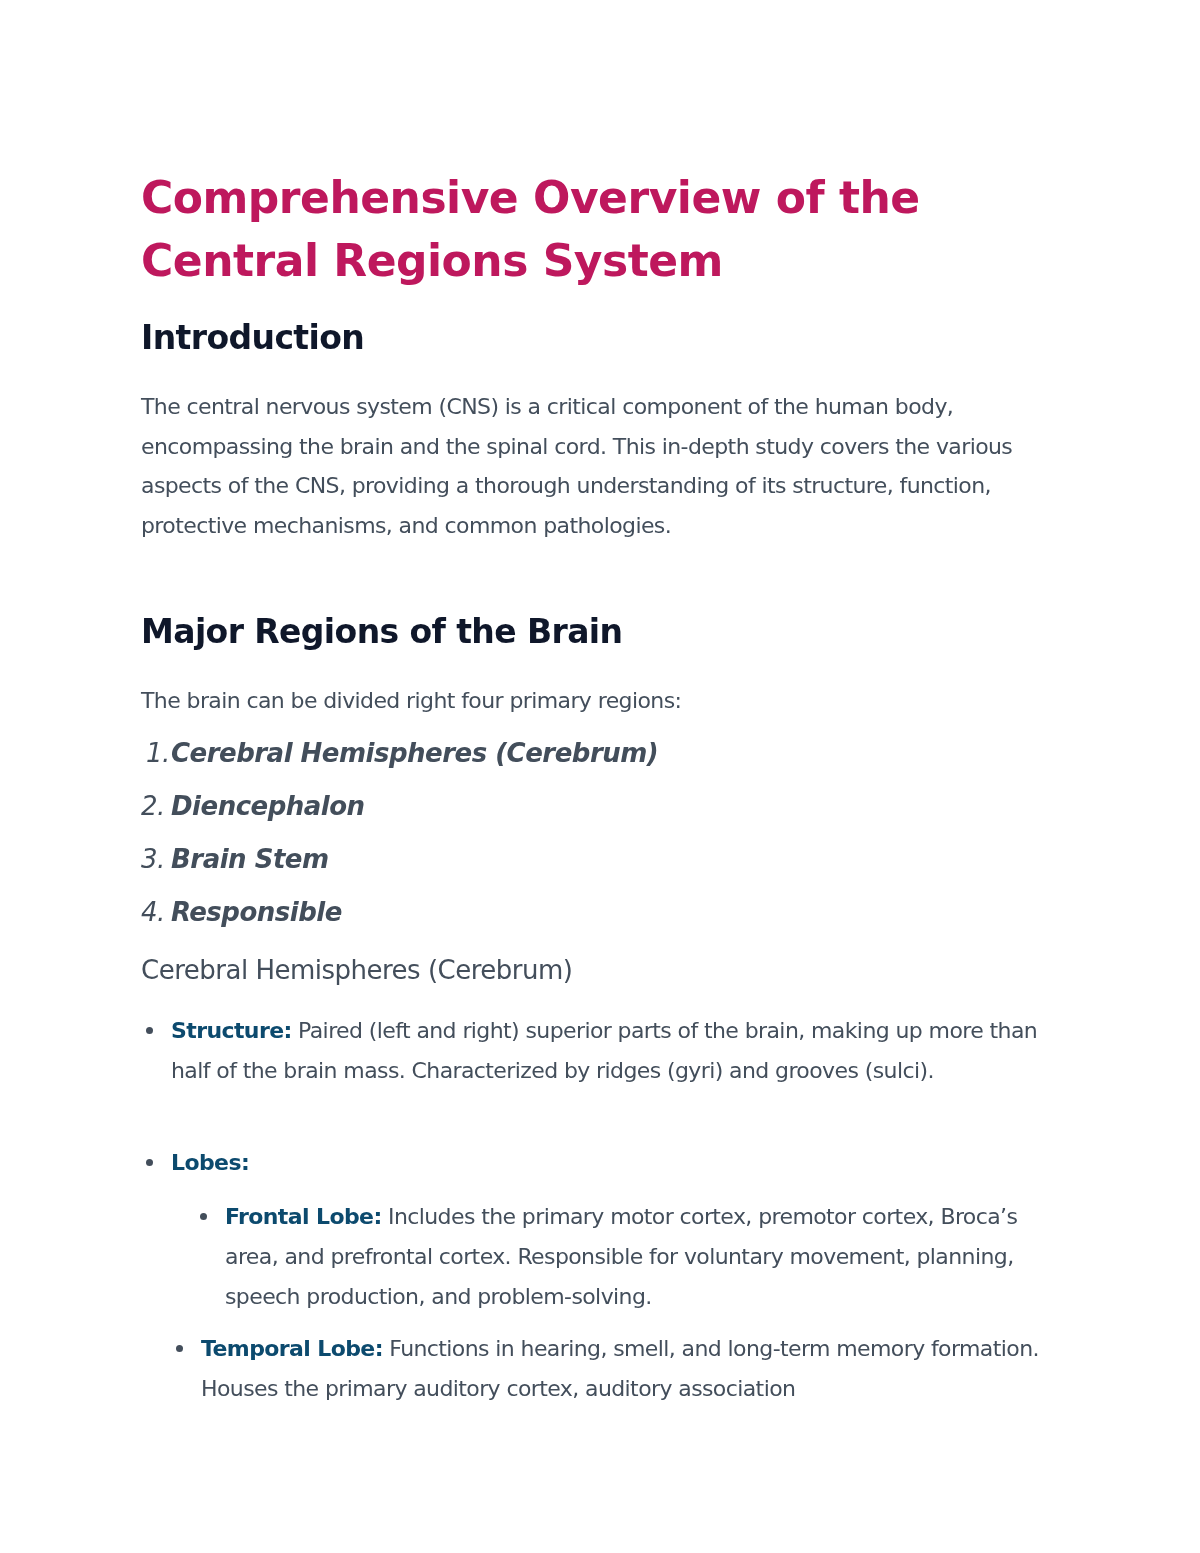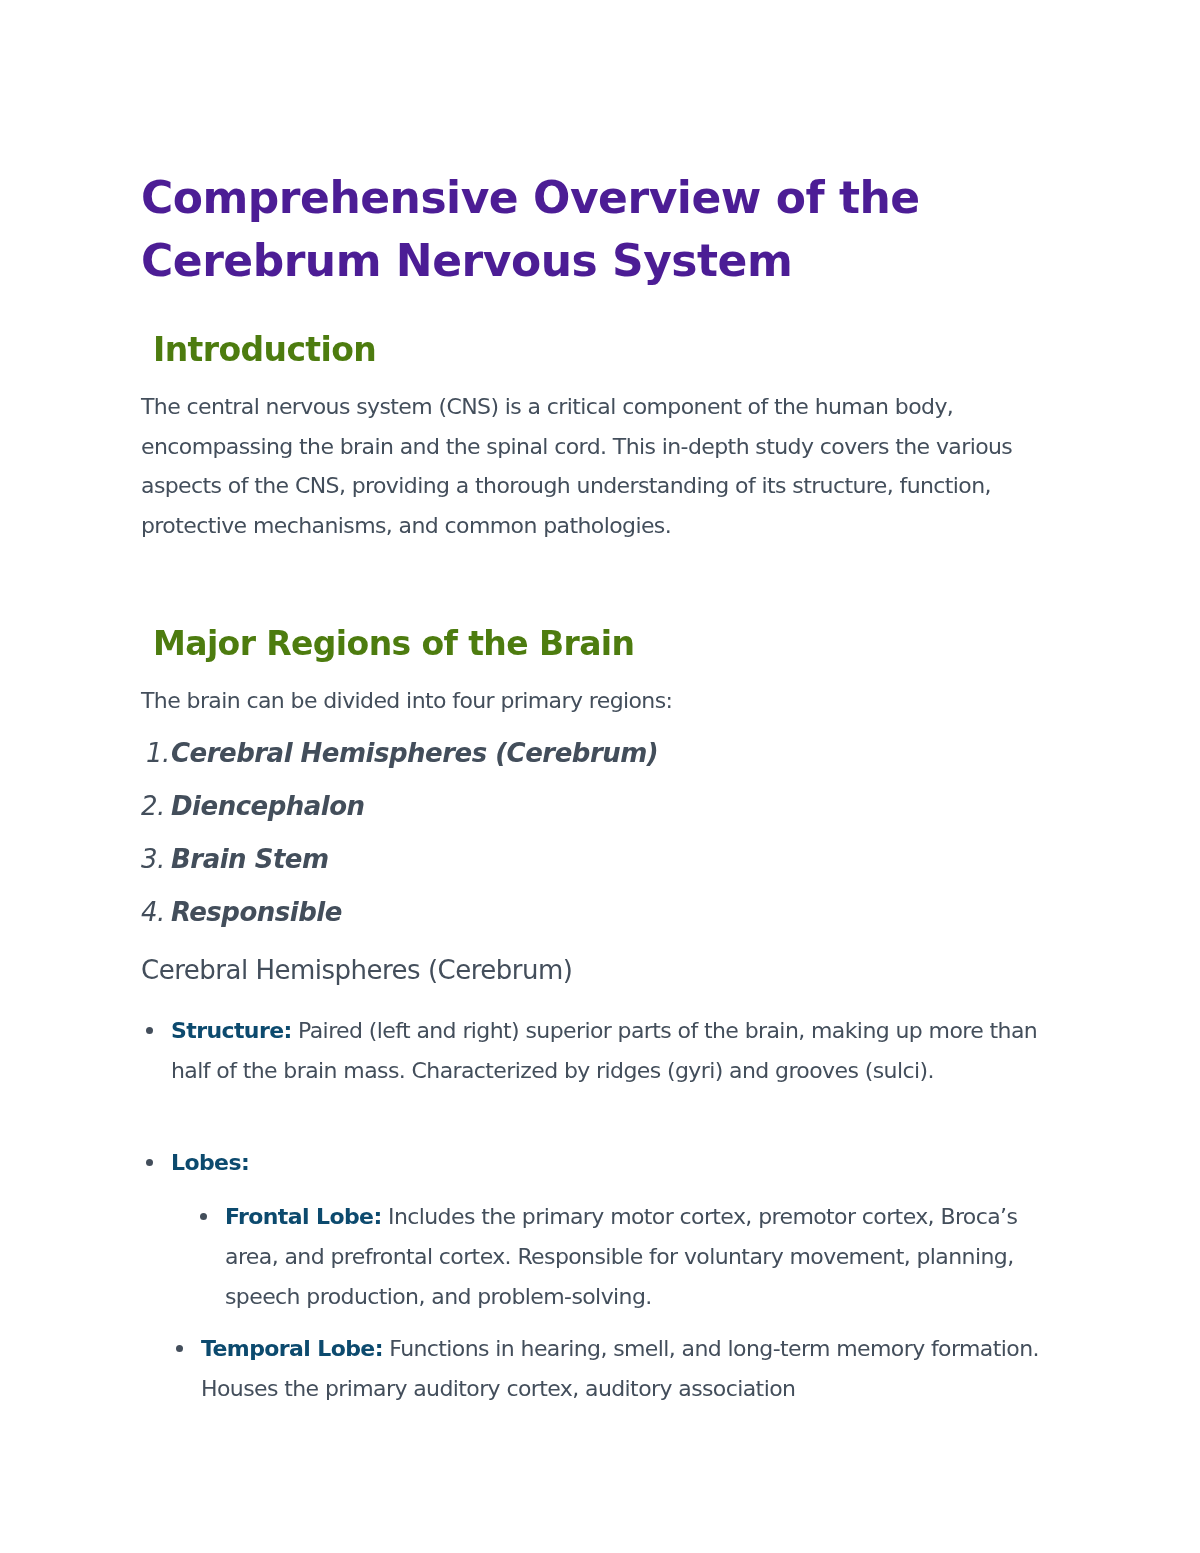--- a/index.html
+++ b/index.html
@@ -1,44 +1,44 @@
 <!DOCTYPE html>
 <html><head>
 <meta charset="utf-8">
 <style>
   html, body { margin: 0; padding: 0; background: #ffffff; }
   body { width: 1200px; height: 1553px; position: relative; overflow: hidden; font-family: "DejaVu Sans", "Liberation Sans", sans-serif; color: #434e5b; }
   .page { position: absolute; left: 141px; top: 0; width: 900px; }
-  h1 { position: absolute; top: 166px; left: 0; margin: 0; font-size: 44px; line-height: 63px; font-weight: bold; color: #4c1d95; letter-spacing: -0.5px; width: 900px; }
-  h2 { position: absolute; left: 0; margin: 12px; font-size: 33px; line-height: 40px; font-weight: bold; color: #4d7c0f; letter-spacing: -0.6px; }
+  h1 { position: absolute; top: 166px; left: 0; margin: 0; font-size: 44px; line-height: 63px; font-weight: bold; color: #be185d; letter-spacing: -0.5px; width: 900px; }
+  h2 { position: absolute; left: 0; margin: 0; font-size: 33px; line-height: 40px; font-weight: bold; color: #0f172a; letter-spacing: -0.6px; }
   h3 { position: absolute; left: 0; margin: 0; font-size: 26px; line-height: 34px; font-weight: normal; color: #434e5b; letter-spacing: -0.5px; }
   p { position: absolute; left: 0; margin: 0; font-size: 22px; line-height: 39.5px; letter-spacing: -0.6px; width: 900px; }
   .num-item { position: absolute; left: 0; font-size: 26px; line-height: 30px; font-weight: bold; letter-spacing: -0.5px; font-style: italic; }
   .num-item .n { display: inline-block; width: 30px; font-weight: normal; }
   .bullet { position: absolute; font-size: 22px; line-height: 40px; letter-spacing: -0.6px; }
   .bullet .dot { position: absolute; left: -25px; top: 16px; width: 7px; height: 7px; border-radius: 50%; background: #434e5b; }
   b { font-weight: bold; color: #0c4a6e; }
 </style>
 </head>
 <body>
 
 <div class="page">
 
   <h1>
     <span>Comprehensive Overview of the</span><br>
-    <span>Cerebrum Nervous System</span>
+    <span>Central Regions System</span>
   </h1>
 
   <h2 style="top:318px;">Introduction</h2>
 
   <p style="top:387px;">The central nervous system (CNS) is a critical component of the human body, encompassing the brain and the spinal cord. This in-depth study covers the various aspects of the CNS, providing a thorough understanding of its structure, function, protective mechanisms, and common pathologies.</p>
 
   <h2 style="top:612px;">Major Regions of the Brain</h2>
 
-  <p style="top:681px;">The brain can be divided into four primary regions:</p>
+  <p style="top:681px;">The brain can be divided right four primary regions:</p>
 
   <div class="num-item" style="top:738px; left:5px;">
     <span class="n" style="width:25px;">1.</span><span>Cerebral Hemispheres (Cerebrum)</span>
   </div>
   <div class="num-item" style="top:791px;">
     <span class="n">2.</span><span>Diencephalon</span>
   </div>
   <div class="num-item" style="top:844px;">
     <span class="n">3.</span><span>Brain Stem</span>
   </div>

